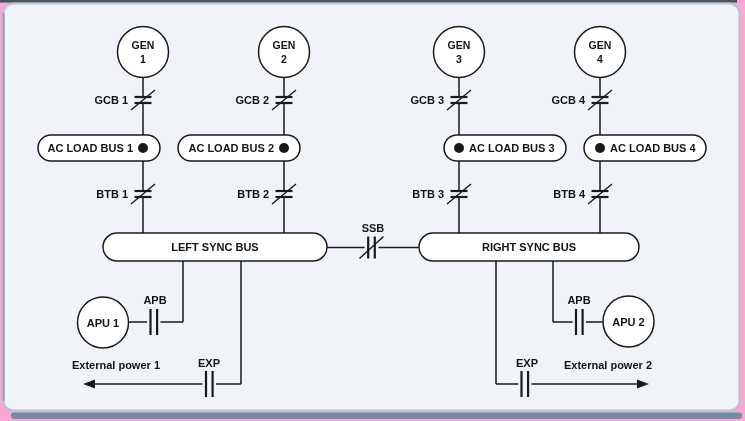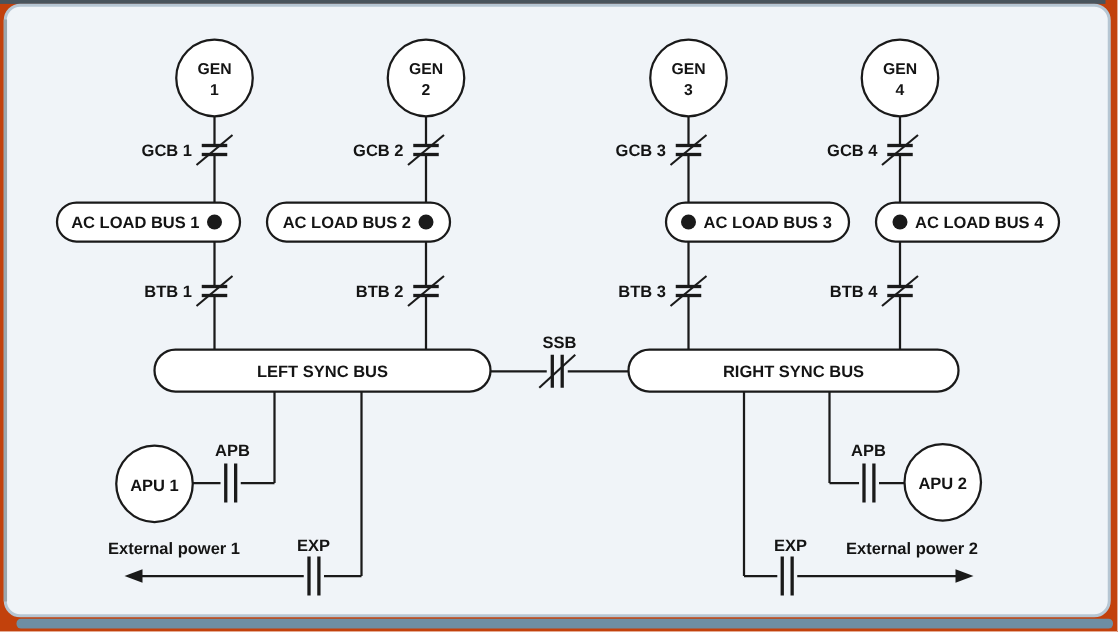--- a/index.html
+++ b/index.html
@@ -1,16 +1,16 @@
 <!DOCTYPE html>
 <html><head>
 <meta charset="utf-8">
 <style>
   html,body{margin:0;padding:0;background:#ffffff;}
-  .stage{position:relative;width:745px;height:421px;background:#c2410c;overflow:hidden;}
+  .stage{position:relative;width:745px;height:421px;background:#f9a8d4;overflow:hidden;}
   svg{display:block;}
   .wire{stroke:#1a1a1a;stroke-width:1.5;fill:none;}
   .shape{fill:#ffffff;stroke:#1a1a1a;stroke-width:1.5;}
   .bar{stroke:#1a1a1a;stroke-width:2.2;fill:none;}
   .slash{stroke:#1a1a1a;stroke-width:1.4;fill:none;}
   .dot{fill:#1a1a1a;stroke:none;}
   .arrowhead{fill:#1a1a1a;stroke:none;}
   .lbl{font:bold 11px "Liberation Sans",sans-serif;fill:#141414;}
   .lbl-sm{font:bold 10.5px "Liberation Sans",sans-serif;fill:#141414;}
   .mid{text-anchor:middle;}

